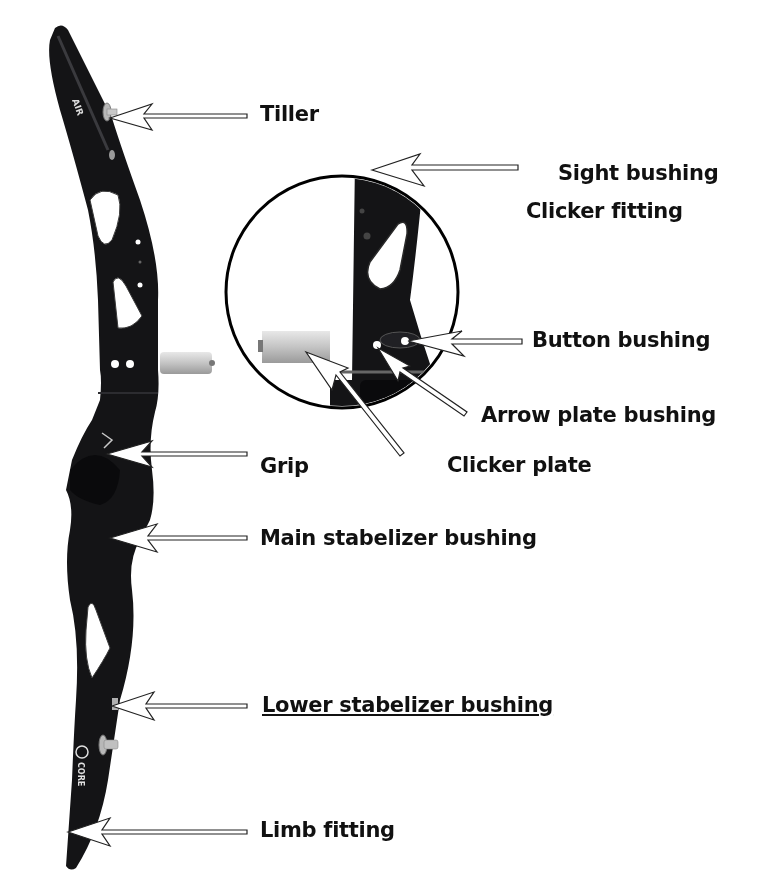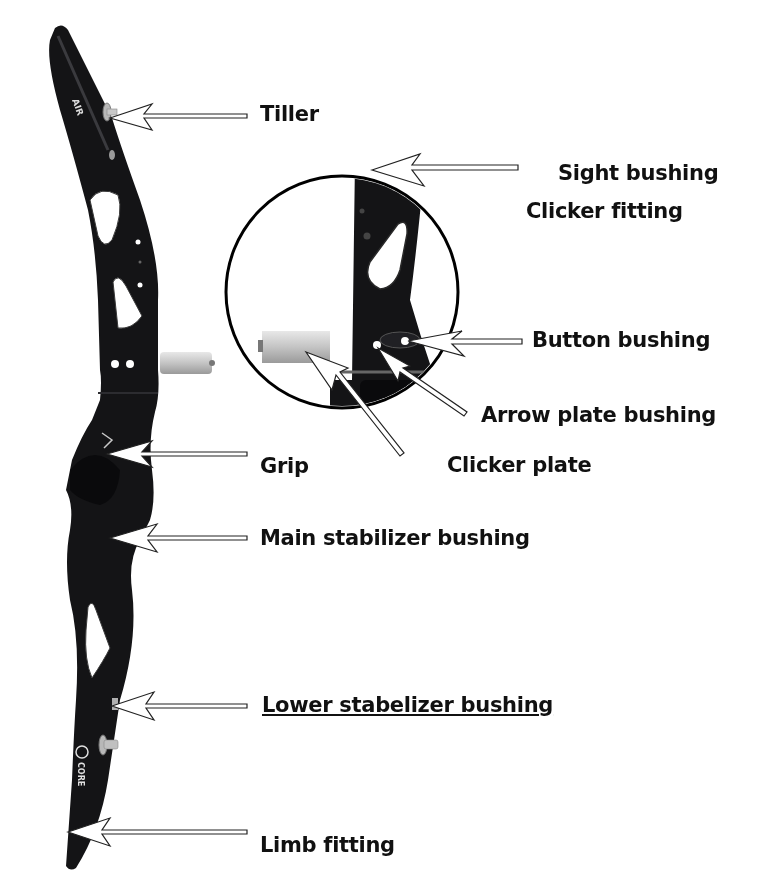--- a/index.html
+++ b/index.html
@@ -112,15 +112,15 @@
   </g>
 </svg>
 
 <div class="label" style="left:260px; top:104px;">Tiller</div>
 <div class="label" style="left:558px; top:163px;">Sight bushing</div>
 <div class="label" style="left:526px; top:201px;">Clicker fitting</div>
 <div class="label" style="left:532px; top:330px;">Button bushing</div>
 <div class="label" style="left:481px; top:405px;">Arrow plate bushing</div>
 <div class="label" style="left:413px; top:455px;margin-left:34px;">Clicker plate</div>
 <div class="label" style="left:260px; top:456px;">Grip</div>
-<div class="label" style="left:260px; top:528px;">Main stabilizer bushing</div>
+<div class="label" style="left:260px; top:528px;">Main stabelizer bushing</div>
 <div class="label" style="left:262px; top:695px;text-decoration:underline;">Lower stabelizer bushing</div>
-<div class="label" style="left:260px; top:820px;margin-top:15px;">Limb fitting</div>
+<div class="label" style="left:260px; top:820px;">Limb fitting</div>
 
 </body></html>

